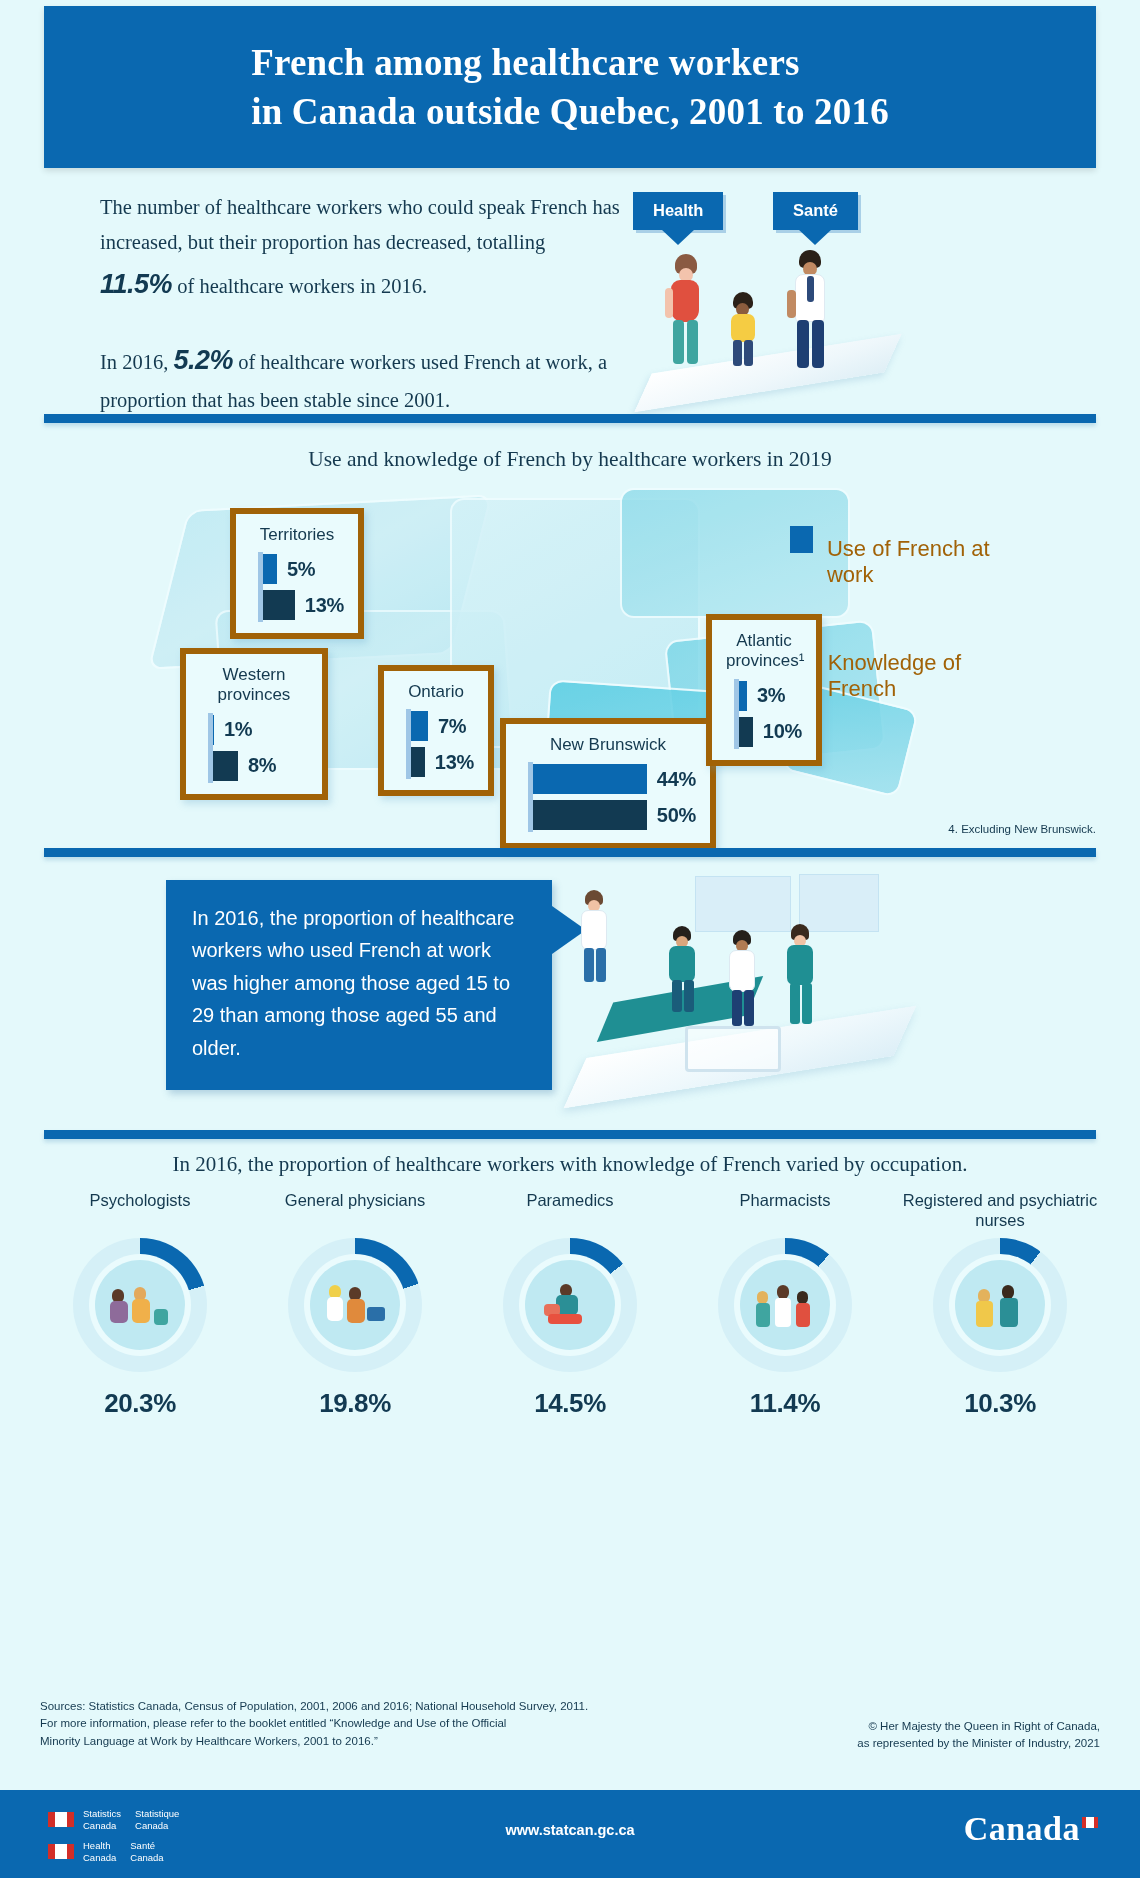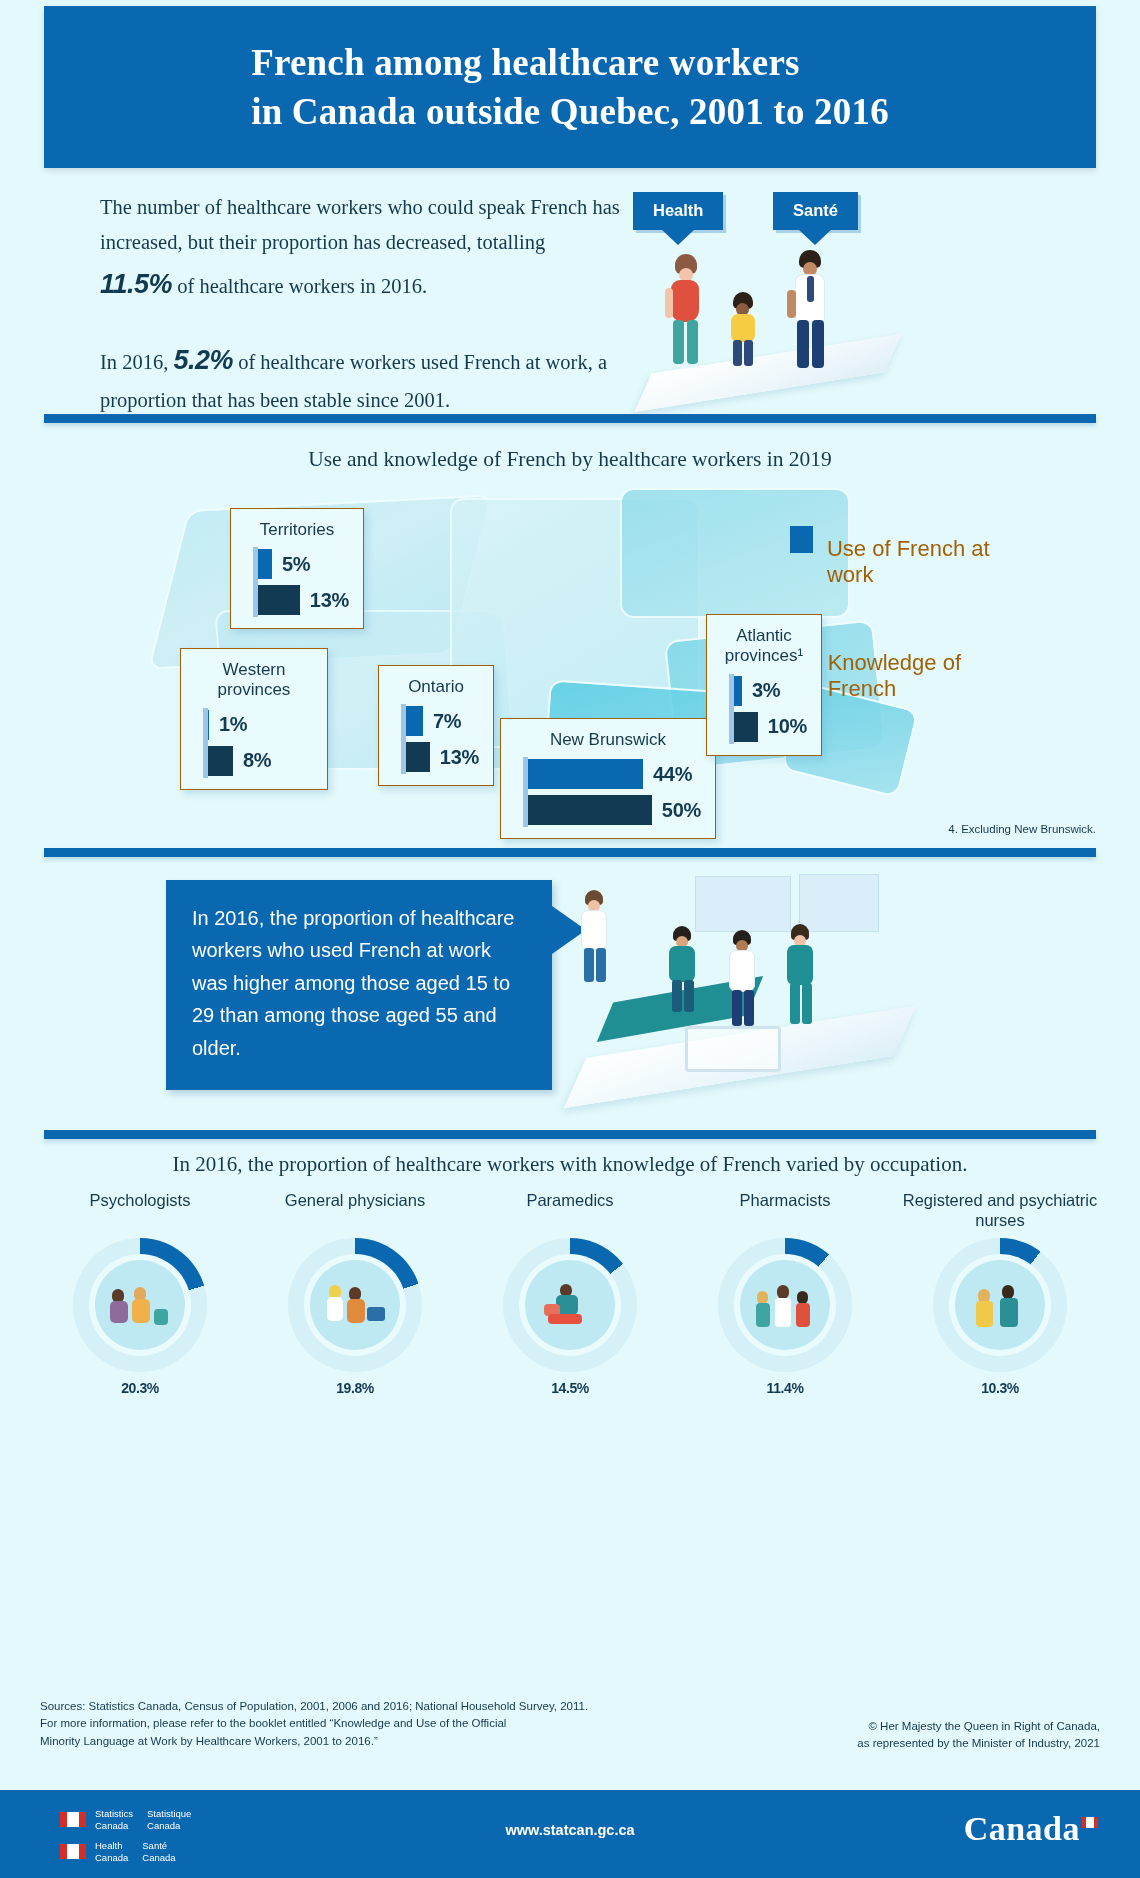--- a/index.html
+++ b/index.html
@@ -105,21 +105,21 @@
   .land.l7 { left: 640px; top: 215px; width: 120px; height: 90px; background:linear-gradient(160deg,#6fd3e6,#9ee0ee); transform: rotate(14deg); opacity:.88;}
 
   .legend { position:absolute; left: 640px; top: 10px; }
   .legend-row { display:flex; align-items:center; margin-bottom: 16px; }
   .legend-sw { width: 27px; height: 27px; margin-right: 14px; }
   .legend-label { font-size: 22px; color:#a16207;margin-top:46px; }
 
   
   .box {
     position:absolute; background:#eafbfd;
-    border: 1px solid #a16207;
+    border: 6px solid #a16207;
     box-shadow: 3px 4px 7px rgba(95,160,200,.28);
     padding: 11px 14px 13px;
   }
   .box-title {
     text-align:center; color:#14394f; font-size: 17px; line-height:1.2;
     margin-bottom: 9px; white-space:nowrap;
   }
   .box-title.two { white-space:normal; }
   .bars { position:relative; padding-left: 10px; }
   .axis {
@@ -185,40 +185,40 @@
   .donut-hole {
     position:absolute; left:16px; top:16px; right:16px; bottom:16px;
     border-radius:50%; background:#eafbfd;
   }
   .donut-inner {
     position:absolute; left:22px; top:22px; right:22px; bottom:22px;
     border-radius:50%; background:#bfe9f2;
     display:flex; align-items:center; justify-content:center;
   }
   .occ-val {
-    font-weight:bold; font-size: 14px; color:#123a52; margin-top: 8px;
+    font-weight:bold; font-size: 26px; color:#123a52; margin-top: 16px;
     letter-spacing:-.4px;
   }
 
   
   .sources {
     position:absolute; left: 40px; top: 1698px; width: 560px;
     font-size: 11.5px; line-height:1.5; color:#14394f;
   }
   .copyright {
     position:absolute; right: 40px; top: 1718px; width: 330px; text-align:right;
     font-size: 11.5px; line-height:1.5; color:#14394f;
   }
 
   
   .footer {
     position:absolute; left:0; top: 1790px; width: 1140px; height: 88px;
     background:#0a68b0; display:flex; align-items:center;
   }
-  .wordmarks { position:absolute; left: 60px; top: 18px; color:#fff; font-size: 9.5px; line-height:1.25; }
+  .wordmarks { position:absolute; left: 48px; top: 18px; color:#fff; font-size: 9.5px; line-height:1.25; }
   .wm-row { display:flex; align-items:center; margin-bottom: 8px; }
   .flagicon {
     width: 26px; height: 15px; background:#fff; margin-right: 9px; position:relative; flex:none;
   }
   .flagicon:before, .flagicon:after {
     content:""; position:absolute; top:0; bottom:0; width: 7px; background:#d32e28;
   }
   .flagicon:before { left:0; } .flagicon:after { right:0; }
   .wm-cols { display:flex; gap: 14px; }
   .wm-col { white-space:nowrap; }

